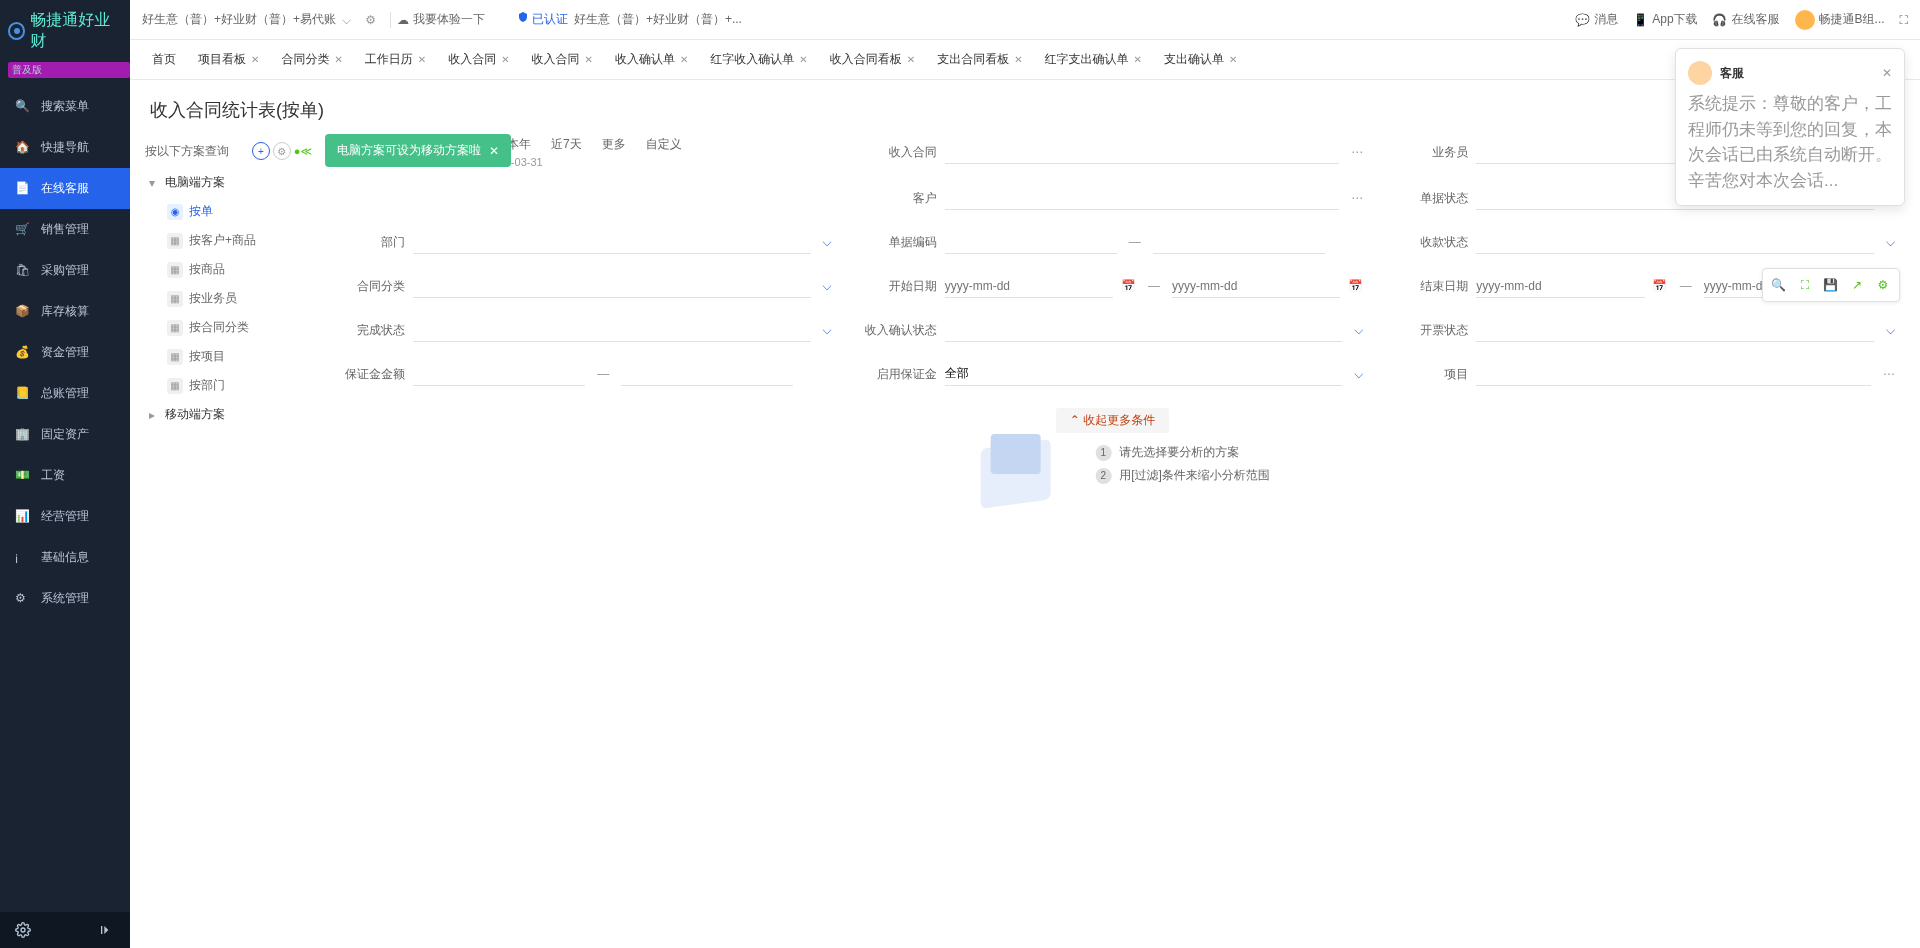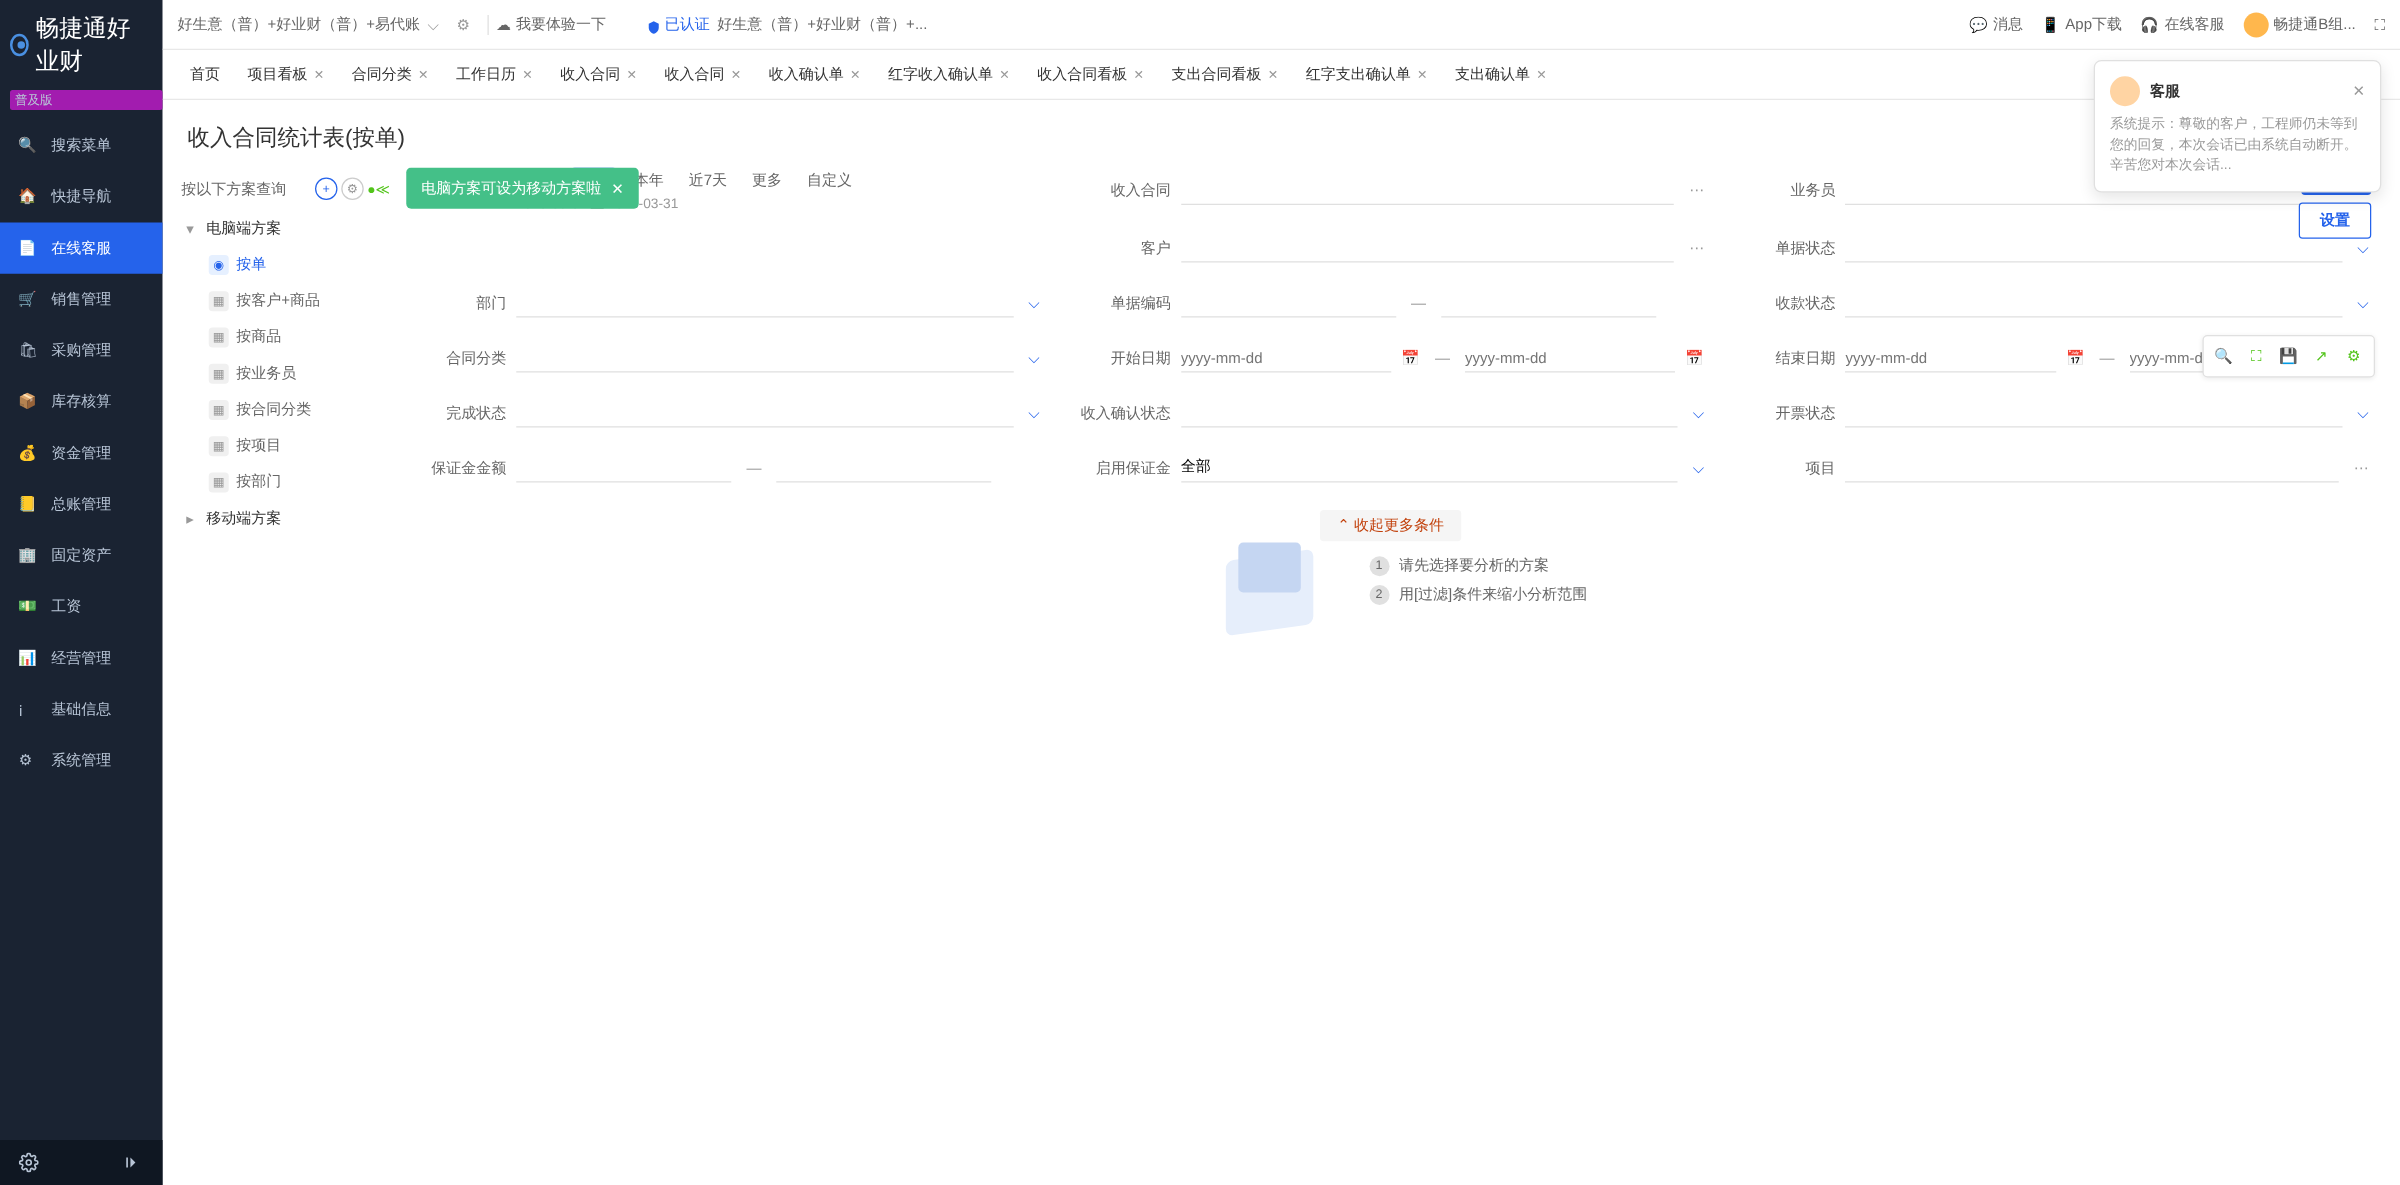--- a/index.html
+++ b/index.html
@@ -2,35 +2,35 @@
 <html><head>
 <meta charset="utf-8">
 <style>
 *{margin:0;padding:0;box-sizing:border-box;font-family:"Microsoft YaHei",Arial,sans-serif;font-size:12px;}
 body{background:#fff;color:#333;overflow:hidden;}
 .app{display:flex;height:100vh;}
 .sidebar{width:130px;background:#1a2332;color:#b8c5d6;display:flex;flex-direction:column;}
 .logo-area{padding:10px 8px;display:flex;align-items:center;gap:5px;}
 .logo-icon{width:18px;height:18px;border:2px solid #4a90e2;border-radius:50%;position:relative;}
 .logo-icon::after{content:'';position:absolute;width:6px;height:6px;background:#4a90e2;border-radius:50%;top:4px;left:4px;}
-.logo-text{font-size:19px;color:#ffffff;}
+.logo-text{font-size:16px;color:#5eead4;}
 .edition-tag{display:inline-block;background:#a21caf;color:#b8c5d6;font-size:10px;padding:1px 4px;border-radius:2px;margin-left:8px;margin-bottom:8px;}
 .menu-item{display:flex;align-items:center;gap:10px;padding:12px 15px;cursor:pointer;color:#b8c5d6;}
 .menu-item.active{background:#2563eb;color:#fff;}
 .menu-icon{width:16px;height:16px;display:inline-block;}
 .sidebar-footer{margin-top:auto;display:flex;justify-content:space-between;padding:10px 15px;background:#0f1722;}
 .gear,.collapse-ic{width:16px;height:16px;cursor:pointer;}
 .main{flex:1;display:flex;flex-direction:column;overflow:hidden;}
 .top-bar{height:40px;display:flex;align-items:center;padding:0 12px;border-bottom:1px solid #e8e8e8;gap:8px;}
 .top-left{display:flex;align-items:center;gap:6px;font-size:12px;color:#666;}
 .chevd{color:#999;}
 .gear2{color:#999;margin:0 8px;cursor:pointer;}
 .divider{width:1px;height:16px;background:#e0e0e0;}
 .tryit{display:flex;align-items:center;gap:4px;color:#666;cursor:pointer;}
-.verified{color:#2563eb;display:flex;align-items:flex-end;gap:3px;}
+.verified{color:#2563eb;display:flex;align-items:flex-start;gap:3px;}
 .shield{width:12px;height:12px;}
 .top-right{margin-left:auto;display:flex;align-items:center;gap:15px;color:#666;}
 .tr-item{display:flex;align-items:center;gap:4px;cursor:pointer;}
 .avatar{width:20px;height:20px;border-radius:50%;background:#ffb74d;}
 .tabs{height:40px;display:flex;align-items:center;padding:0 12px;border-bottom:1px solid #e8e8e8;gap:1px;overflow:hidden;}
 .tab{padding:8px 10px;display:flex;align-items:center;gap:5px;cursor:pointer;color:#333;white-space:nowrap;}
 .tab .close-x{color:#999;font-size:10px;}
 .close-tool{margin-left:auto;width:24px;height:24px;display:flex;align-items:center;justify-content:center;cursor:pointer;color:#666;font-size:14px;}
 .page-header{padding:18px 20px 12px;}
 .page-title{font-size:18px;font-weight:normal;}
@@ -76,21 +76,21 @@
 .empty-steps{color:#666;}
 .step{display:flex;align-items:center;gap:8px;margin:6px 0;}
 .step-num{width:16px;height:16px;border-radius:50%;background:#e0e0e0;color:#666;display:flex;align-items:center;justify-content:center;font-size:10px;}
 .floating-toolbar{position:absolute;right:20px;top:268px;display:flex;gap:2px;border:1px solid #e0e0e0;border-radius:4px;background:#fff;padding:4px;box-shadow:0 1px 4px rgba(0,0,0,.08);z-index:20;}
 .ft-btn{width:24px;height:24px;display:flex;align-items:center;justify-content:center;cursor:pointer;color:#52c41a;}
 .kf-popup{position:absolute;right:15px;top:48px;width:230px;background:#fff;border:1px solid #e0e0e0;border-radius:6px;box-shadow:0 4px 12px rgba(0,0,0,.1);padding:12px;z-index:30;}
 .kf-head{display:flex;align-items:center;gap:8px;}
 .kf-avatar{width:24px;height:24px;border-radius:50%;background:#ffd4a3;}
 .kf-title{font-weight:bold;flex:1;}
 .kf-close{cursor:pointer;color:#999;}
-.kf-body{color:#999;font-size:11px;margin-top:6px;line-height:1.5;}
+.kf-body{color:#999;font-size:17px;margin-top:6px;line-height:1.5;}
 svg{width:100%;height:100%;}
 </style>
 </head>
 <body>
 
 <div class="app">
   <div class="sidebar">
     <div class="logo-area">
       <span class="logo-icon"></span>
       <span class="logo-text">畅捷通好业财</span>

